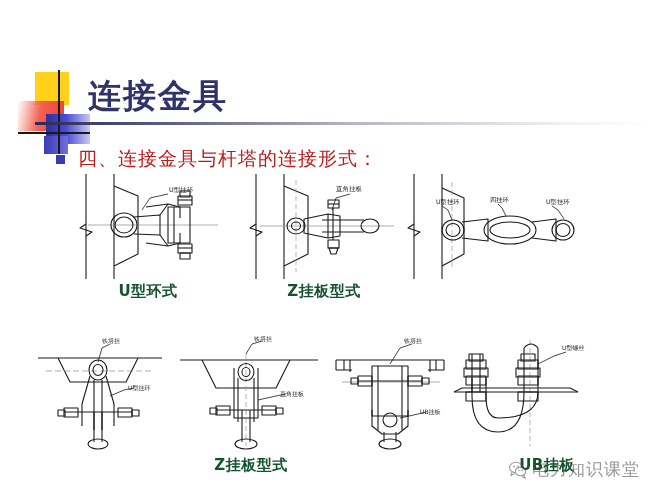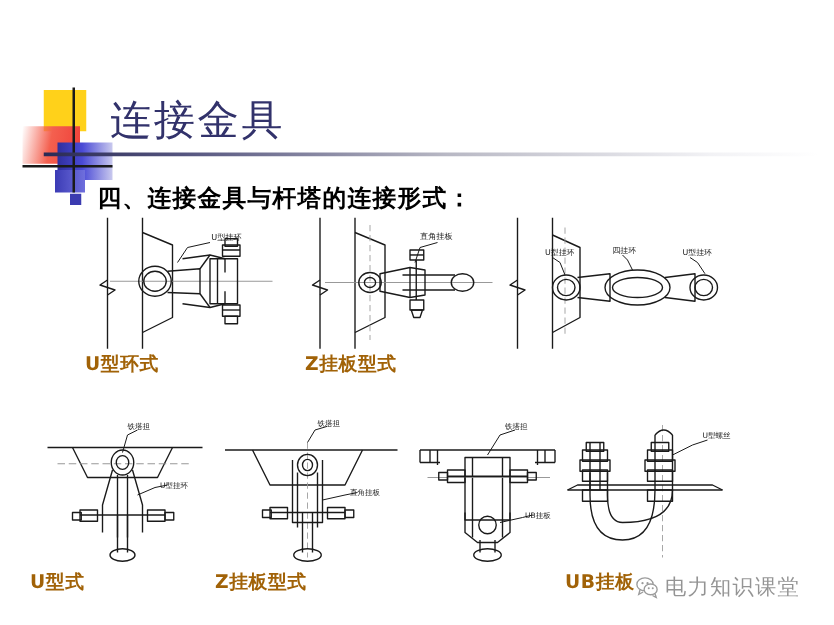--- a/index.html
+++ b/index.html
@@ -29,44 +29,44 @@
   }
   .deco-blue2 {
     left: 26px; top: 66px; width: 24px; height: 18px;
     background: linear-gradient(90deg, #3b3bb5 0%, #6f6fdd 100%);
   }
   .deco-vline { left: 40px; top: 0px; width: 2px; height: 84px; background: #1a1a1a; }
   .deco-hline { left: 0px; top: 62px; width: 72px; height: 2px; background: #1a1a1a; }
 
   #slide-title {
     position: absolute; left: 88px; top: 74px;
-    font-size: 33px; font-weight: 400; letter-spacing: 2px;
+    font-size: 33px; font-weight: 700; letter-spacing: 2px;
     color: #32326b;
     font-family: "DejaVu Sans", "Liberation Sans", sans-serif;
   }
 
   #title-rule {
     position: absolute; left: 35px; top: 122px; width: 620px; height: 3px;
     background: linear-gradient(90deg, #2a2a55 0%, #55557f 18%, #b8b8c4 52%, #f2f2f5 86%, #ffffff 100%);
   }
 
   
   #subtitle-row { position: absolute; left: 56px; top: 146px; display: flex; align-items: center; }
   #subtitle-bullet { width: 9px; height: 9px; background: #3b3bb0; margin-right: 13px; }
   #subtitle-text {
-    font-size: 19px; font-weight: 700; color: #000000; letter-spacing: 1px;
+    font-size: 19px; font-weight: 400; color: #b91c1c; letter-spacing: 1px;
   }
 
   
   #figures { position: absolute; left: 0; top: 172px; width: 603px; height: 328px; }
   .fig { position: absolute; }
   .fig-canvas { position: absolute; left: 0; top: 0; }
   .fig-caption {
-    position: absolute; width: 100%; text-align: left;
-    font-size: 15px; font-weight: 600; color: #a16207; letter-spacing: 0.5px;
+    position: absolute; width: 100%; text-align: center;
+    font-size: 15px; font-weight: 600; color: #14532d; letter-spacing: 0.5px;
   }
 
   
   #fig-1 { left: 68px;  top: 2px;  width: 160px; height: 130px; }
   #fig-2 { left: 244px; top: 2px;  width: 160px; height: 130px; }
   #fig-3 { left: 406px; top: 2px;  width: 190px; height: 130px; }
   
   #fig-4 { left: 24px;  top: 162px; width: 152px; height: 142px; }
   #fig-5 { left: 172px; top: 162px; width: 158px; height: 142px; }
   #fig-6 { left: 320px; top: 162px; width: 140px; height: 142px; }
@@ -241,21 +241,20 @@
         <path d="M70 78 L70 108"></path>
         <path d="M78 78 L78 108"></path>
         <ellipse cx="74" cy="110" rx="10" ry="5"></ellipse>
 
         <path d="M74 28 L78 14 L86 10" stroke-width="0.8"></path>
         <path d="M86 62 L100 56 L110 54" stroke-width="0.8"></path>
       </g>
       <text x="78" y="9" font-size="6" fill="#1a1a1a" font-family="DejaVu Sans, sans-serif">铁塔担</text>
       <text x="104" y="56" font-size="6" fill="#1a1a1a" font-family="DejaVu Sans, sans-serif">U型挂环</text>
     </svg>
-    <div class="fig-caption cap-r2">U型式</div>
   </div>
 
   <div class="fig" id="fig-5">
     <svg class="fig-canvas" width="158" height="120" viewBox="0 0 158 120">
       <g fill="none" stroke="#1a1a1a" stroke-width="1.1" stroke-linejoin="round">
         <line x1="8" y1="26" x2="146" y2="26"></line>
         <path d="M30 26 L44 54 L104 54 L118 26"></path>
 
         <line x1="74" y1="20" x2="74" y2="112" stroke="#9a9a9a" stroke-width="0.7" stroke-dasharray="5 3"></line>
 

